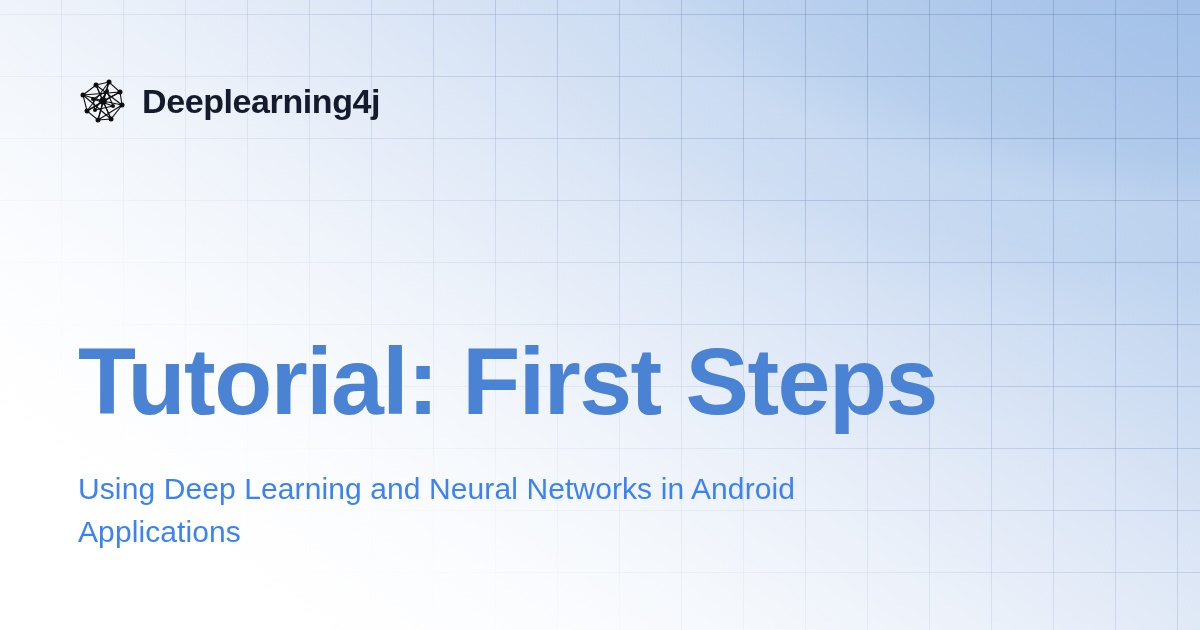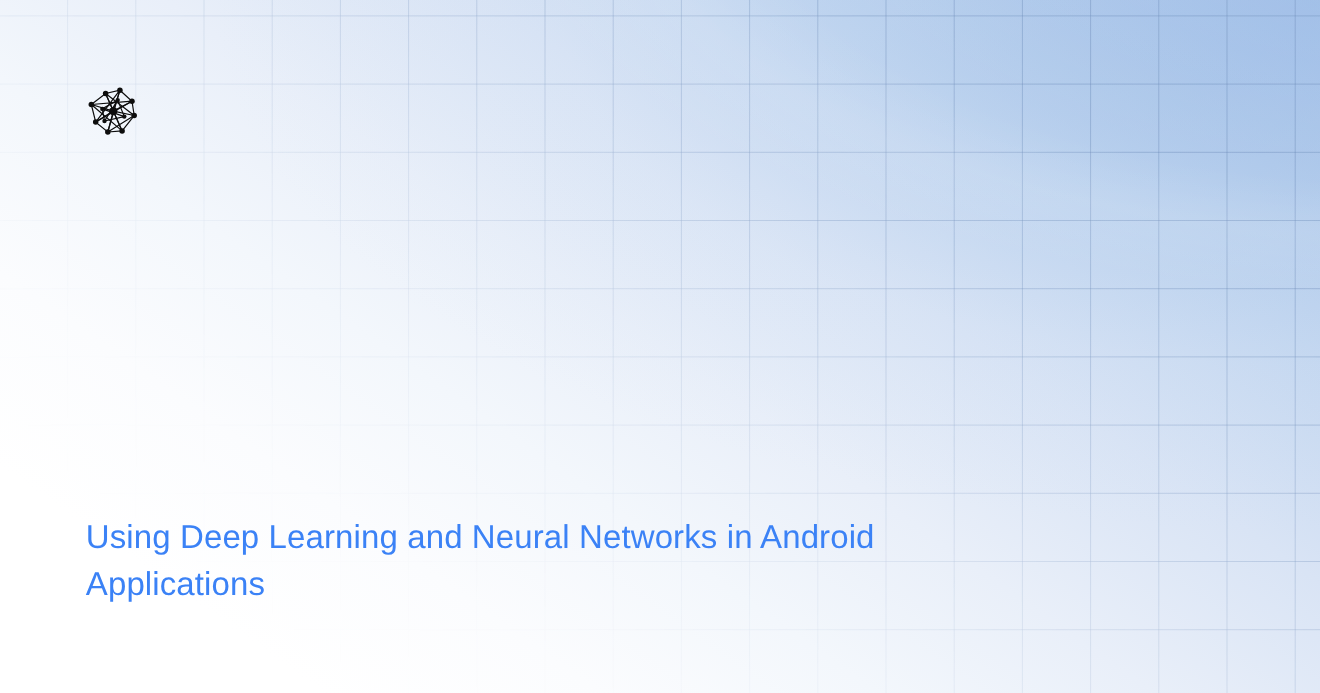--- a/index.html
+++ b/index.html
@@ -186,19 +186,21 @@
             <circle cx="40" cy="88" r="5"></circle>
             <circle cx="18" cy="70" r="5"></circle>
             <circle cx="50" cy="50" r="7.5"></circle>
             <circle cx="30" cy="46" r="4"></circle>
             <circle cx="58" cy="30" r="4"></circle>
             <circle cx="70" cy="60" r="4"></circle>
             <circle cx="34" cy="68" r="4"></circle>
           </g>
         </svg>
       </span>
+      <span class="brand-name">Deeplearning4j</span>
     </div>
 
+    <div class="headline">Tutorial: First Steps</div>
 
     <div class="subhead">Using Deep Learning and Neural Networks in Android Applications</div>
 
   </div>
 </div>
 
 </body></html>

